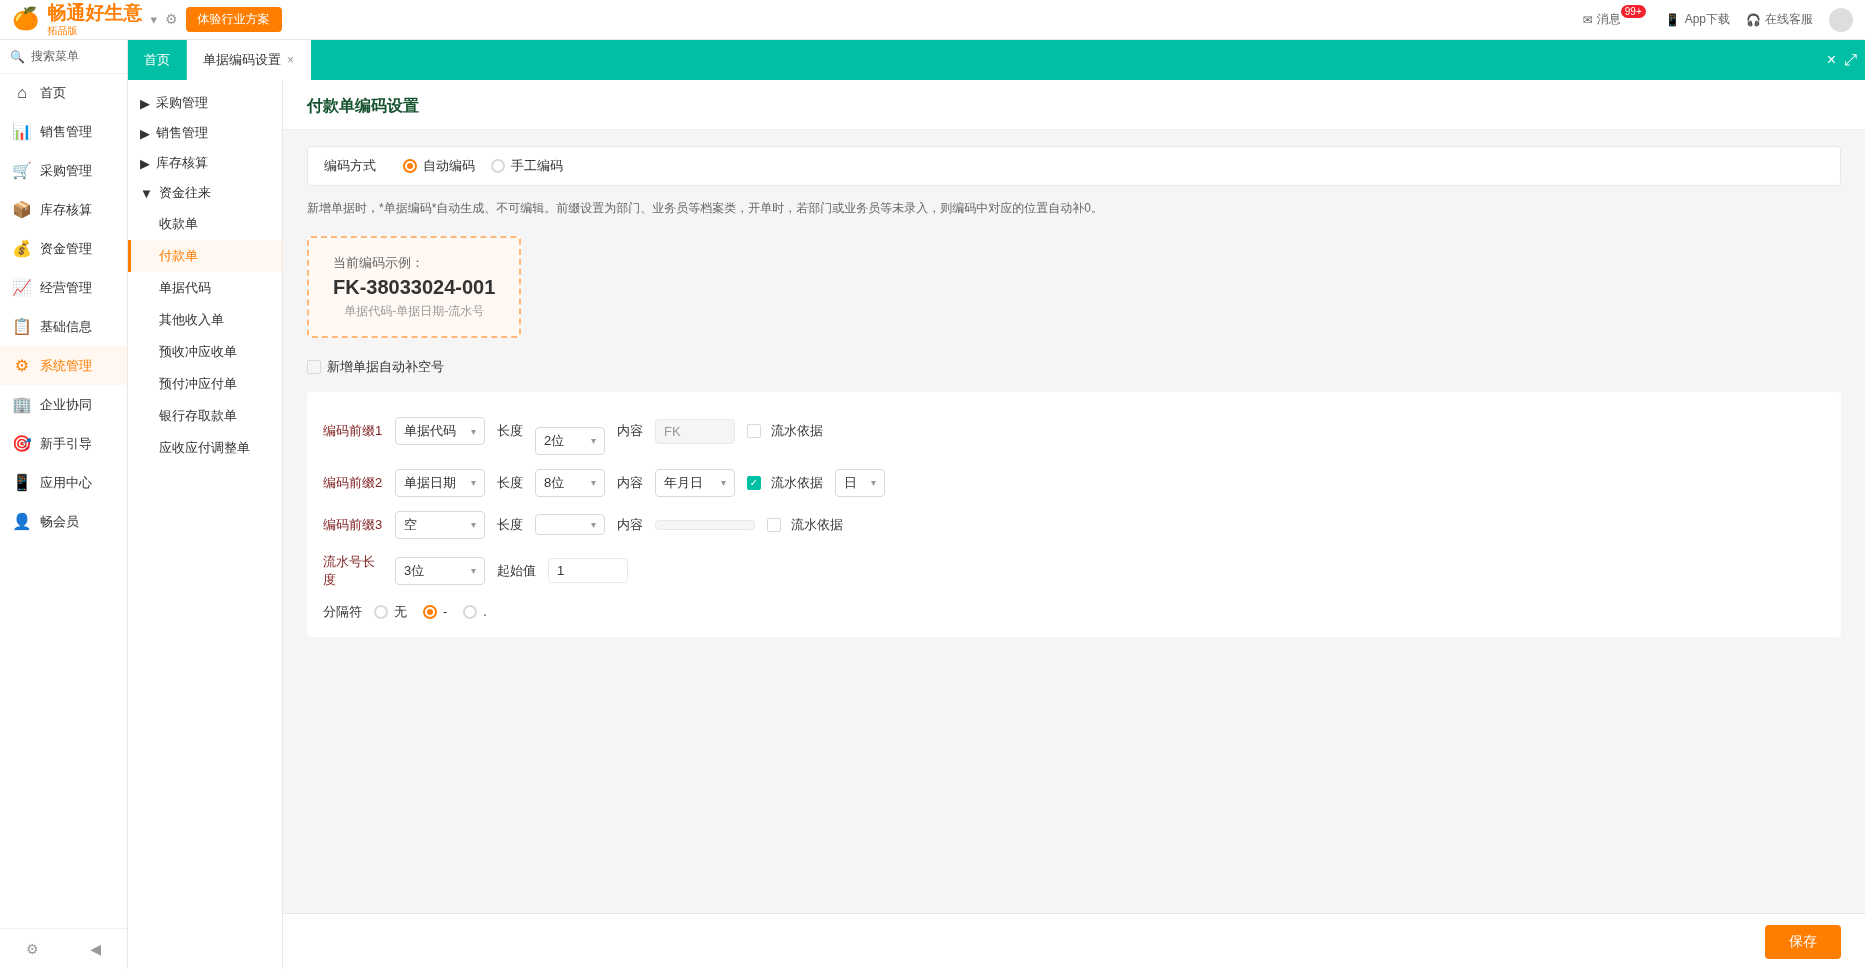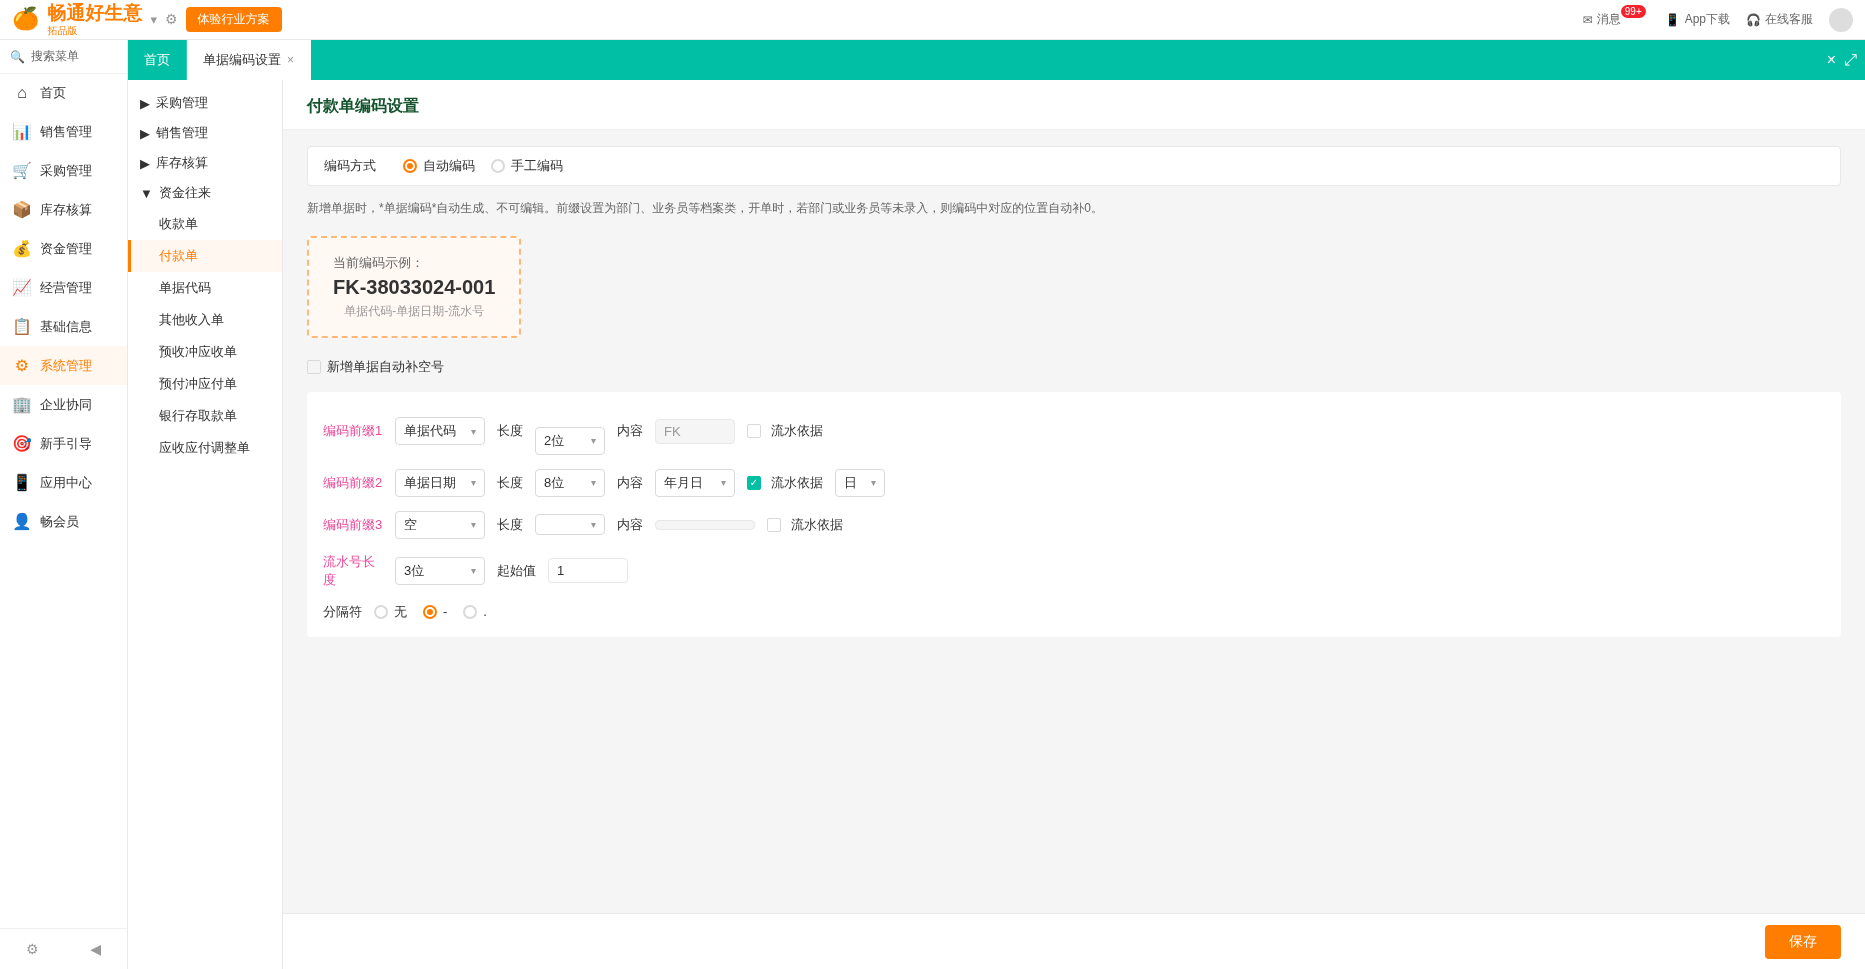--- a/index.html
+++ b/index.html
@@ -256,21 +256,21 @@
     }
 
     
     .form-section { background: #fff; padding: 16px; border-radius: 4px; }
     .form-row {
       display: flex;
       align-items: center;
       gap: 12px;
       margin-bottom: 14px;
     }
-    .form-label { font-size: 13px; color: #ec4899; width: 60px; flex-shrink: 0; }
+    .form-label { font-size: 13px; color: #7f1d1d; width: 60px; flex-shrink: 0; }
     .form-select {
       display: flex;
       align-items: center;
       border: 1px solid #d9d9d9;
       border-radius: 4px;
       padding: 4px 8px;
       font-size: 13px;
       min-width: 90px;
       cursor: pointer;
       background: #fff;

